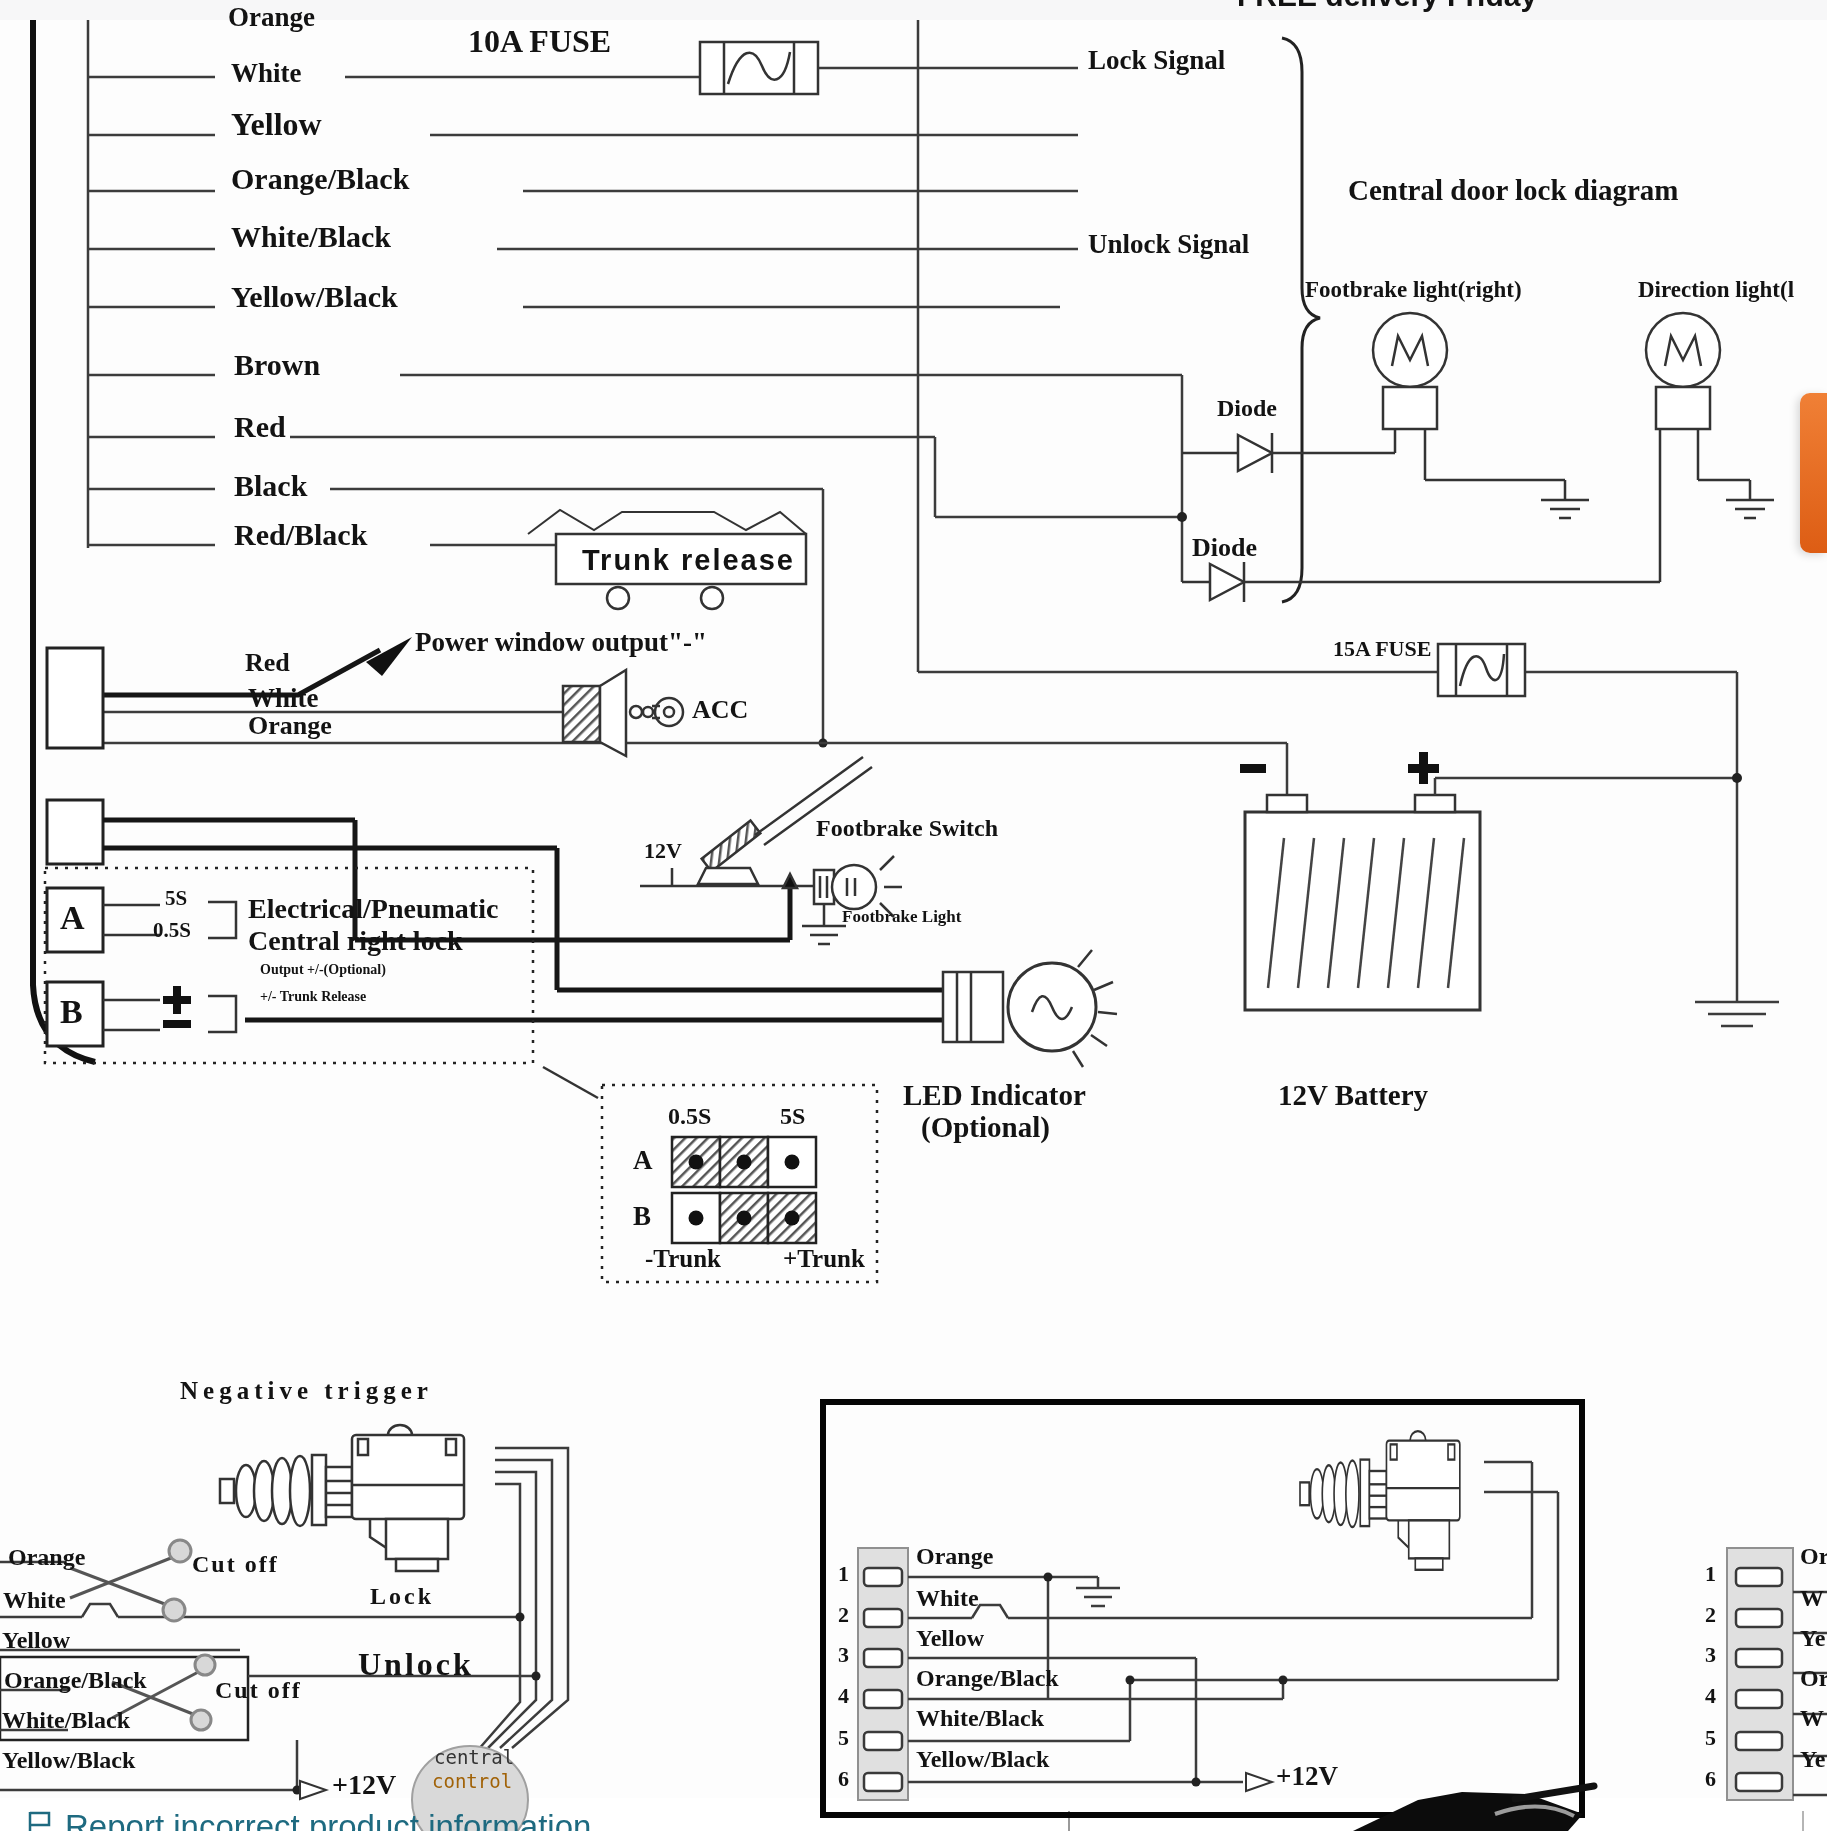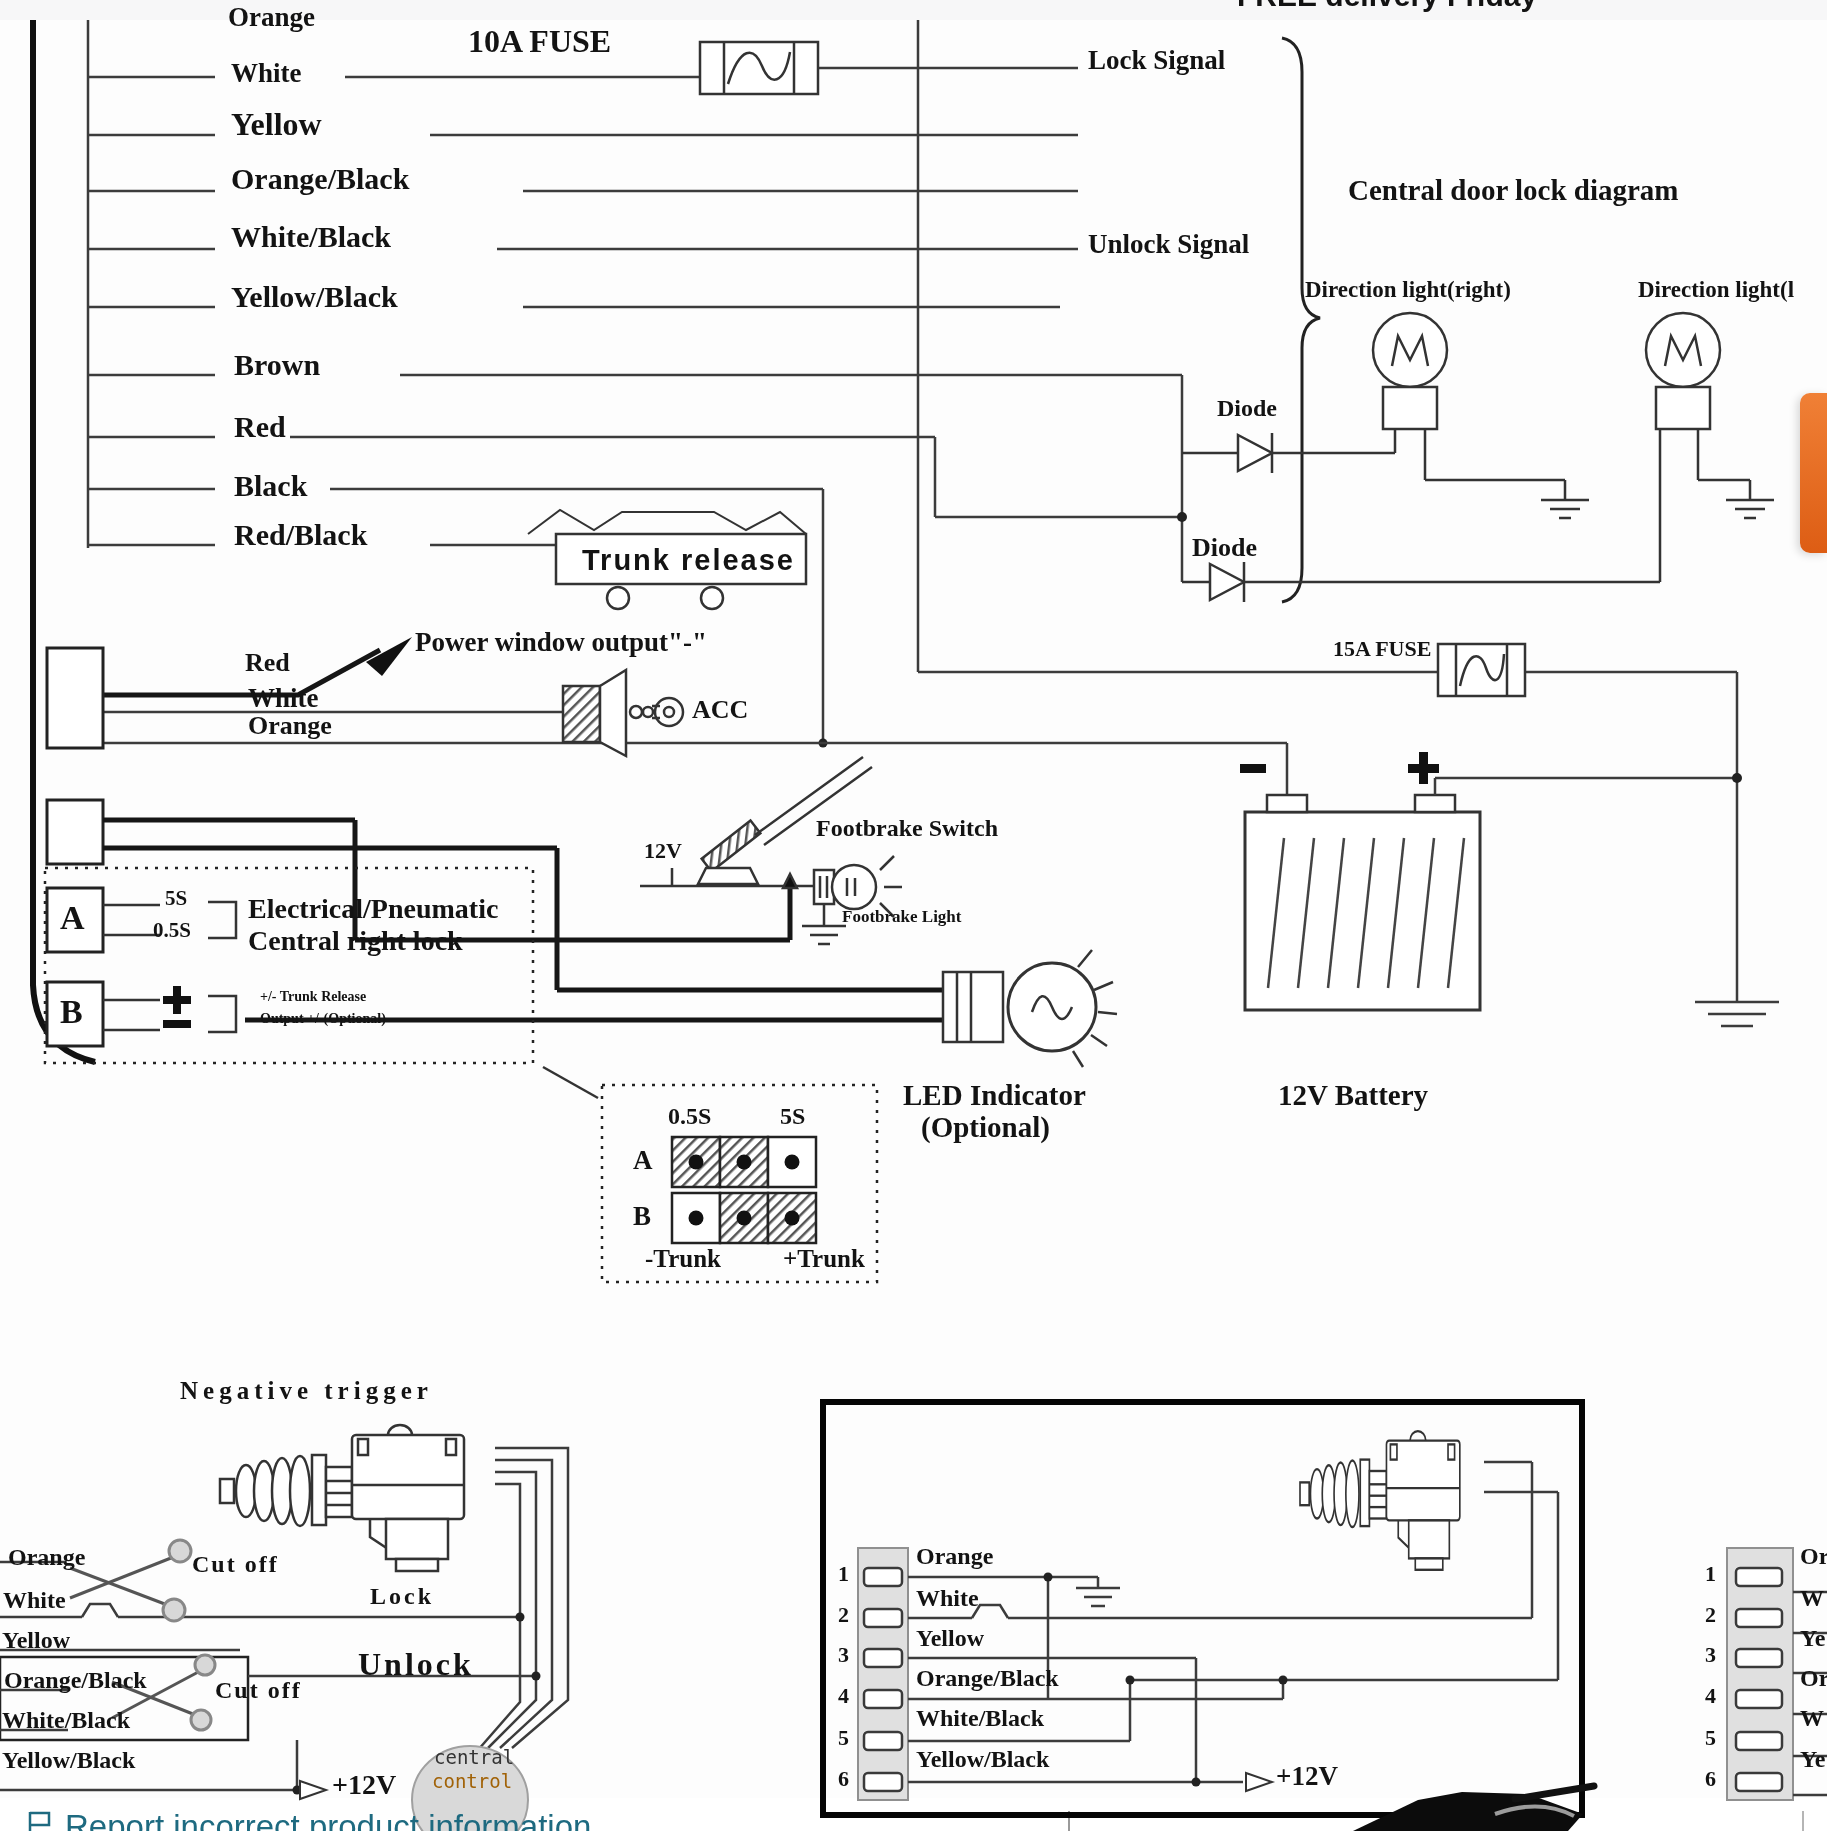--- a/index.html
+++ b/index.html
@@ -351,21 +351,21 @@
 <div class="t" style="left:231px;top:281px;font-size:30px;">Yellow/Black</div>
 <div class="t" style="left:234px;top:349px;font-size:30px;">Brown</div>
 <div class="t" style="left:234px;top:411px;font-size:30px;">Red</div>
 <div class="t" style="left:234px;top:470px;font-size:30px;">Black</div>
 <div class="t" style="left:234px;top:519px;font-size:30px;">Red/Black</div>
 
 <div class="t" style="left:468px;top:25px;font-size:32px;">10A FUSE</div>
 <div class="t" style="left:1088px;top:46px;font-size:27px;">Lock Signal</div>
 <div class="t" style="left:1088px;top:230px;font-size:27px;">Unlock Signal</div>
 <div class="t" style="left:1348px;top:155px;font-size:29px;margin-top:20px;">Central door lock diagram</div>
-<div class="t" style="left:1305px;top:278px;font-size:23px;">Direction light(right)</div>
+<div class="t" style="left:1305px;top:278px;font-size:23px;">Footbrake light(right)</div>
 <div class="t" style="left:1638px;top:278px;font-size:23px;">Direction light(l</div>
 <div class="t" style="left:1217px;top:396px;font-size:24px;">Diode</div>
 <div class="t" style="left:1192px;top:534px;font-size:26px;">Diode</div>
 <div class="t sans" style="left:582px;top:545px;font-size:29px;letter-spacing:2px;font-weight:bold;">Trunk release</div>
 <div class="t" style="left:415px;top:628px;font-size:27px;">Power window output"-"</div>
 
 <div class="t" style="left:245px;top:649px;font-size:26px;">Red</div>
 <div class="t" style="left:248px;top:684px;font-size:27px;">White</div>
 <div class="t" style="left:248px;top:712px;font-size:26px;">Orange</div>
 <div class="t" style="left:692px;top:696px;font-size:26px;">ACC</div>
@@ -377,21 +377,21 @@
 <div class="t" style="left:1333px;top:638px;font-size:22px;">15A FUSE</div>
 <div class="t" style="left:1278px;top:1080px;font-size:29px;">12V Battery</div>
 
 <div class="t" style="left:60px;top:900px;font-size:34px;">A</div>
 <div class="t" style="left:60px;top:994px;font-size:34px;">B</div>
 <div class="t" style="left:165px;top:888px;font-size:21px;">5S</div>
 <div class="t" style="left:153px;top:920px;font-size:21px;">0.5S</div>
 <div class="t" style="left:248px;top:894px;font-size:28px;">Electrical/Pneumatic</div>
 <div class="t" style="left:248px;top:926px;font-size:28px;">Central right lock</div>
 <div class="t lbl-small" style="left:260px;top:990px;">+/- Trunk Release</div>
-<div class="t lbl-small" style="left:260px;top:1012px;">Output +/-(Optional)</div>
+<div class="t lbl-small" style="left:260px;top:963px;">Output +/-(Optional)</div>
 
 <div class="t" style="left:903px;top:1080px;font-size:29px;">LED Indicator</div>
 <div class="t" style="left:921px;top:1112px;font-size:29px;">(Optional)</div>
 
 <div class="t" style="left:668px;top:1104px;font-size:24px;">0.5S</div>
 <div class="t" style="left:780px;top:1104px;font-size:24px;">5S</div>
 <div class="t" style="left:633px;top:1146px;font-size:27px;">A</div>
 <div class="t" style="left:633px;top:1202px;font-size:27px;">B</div>
 <div class="t" style="left:645px;top:1246px;font-size:25px;">-Trunk</div>
 <div class="t" style="left:783px;top:1246px;font-size:25px;">+Trunk</div>

